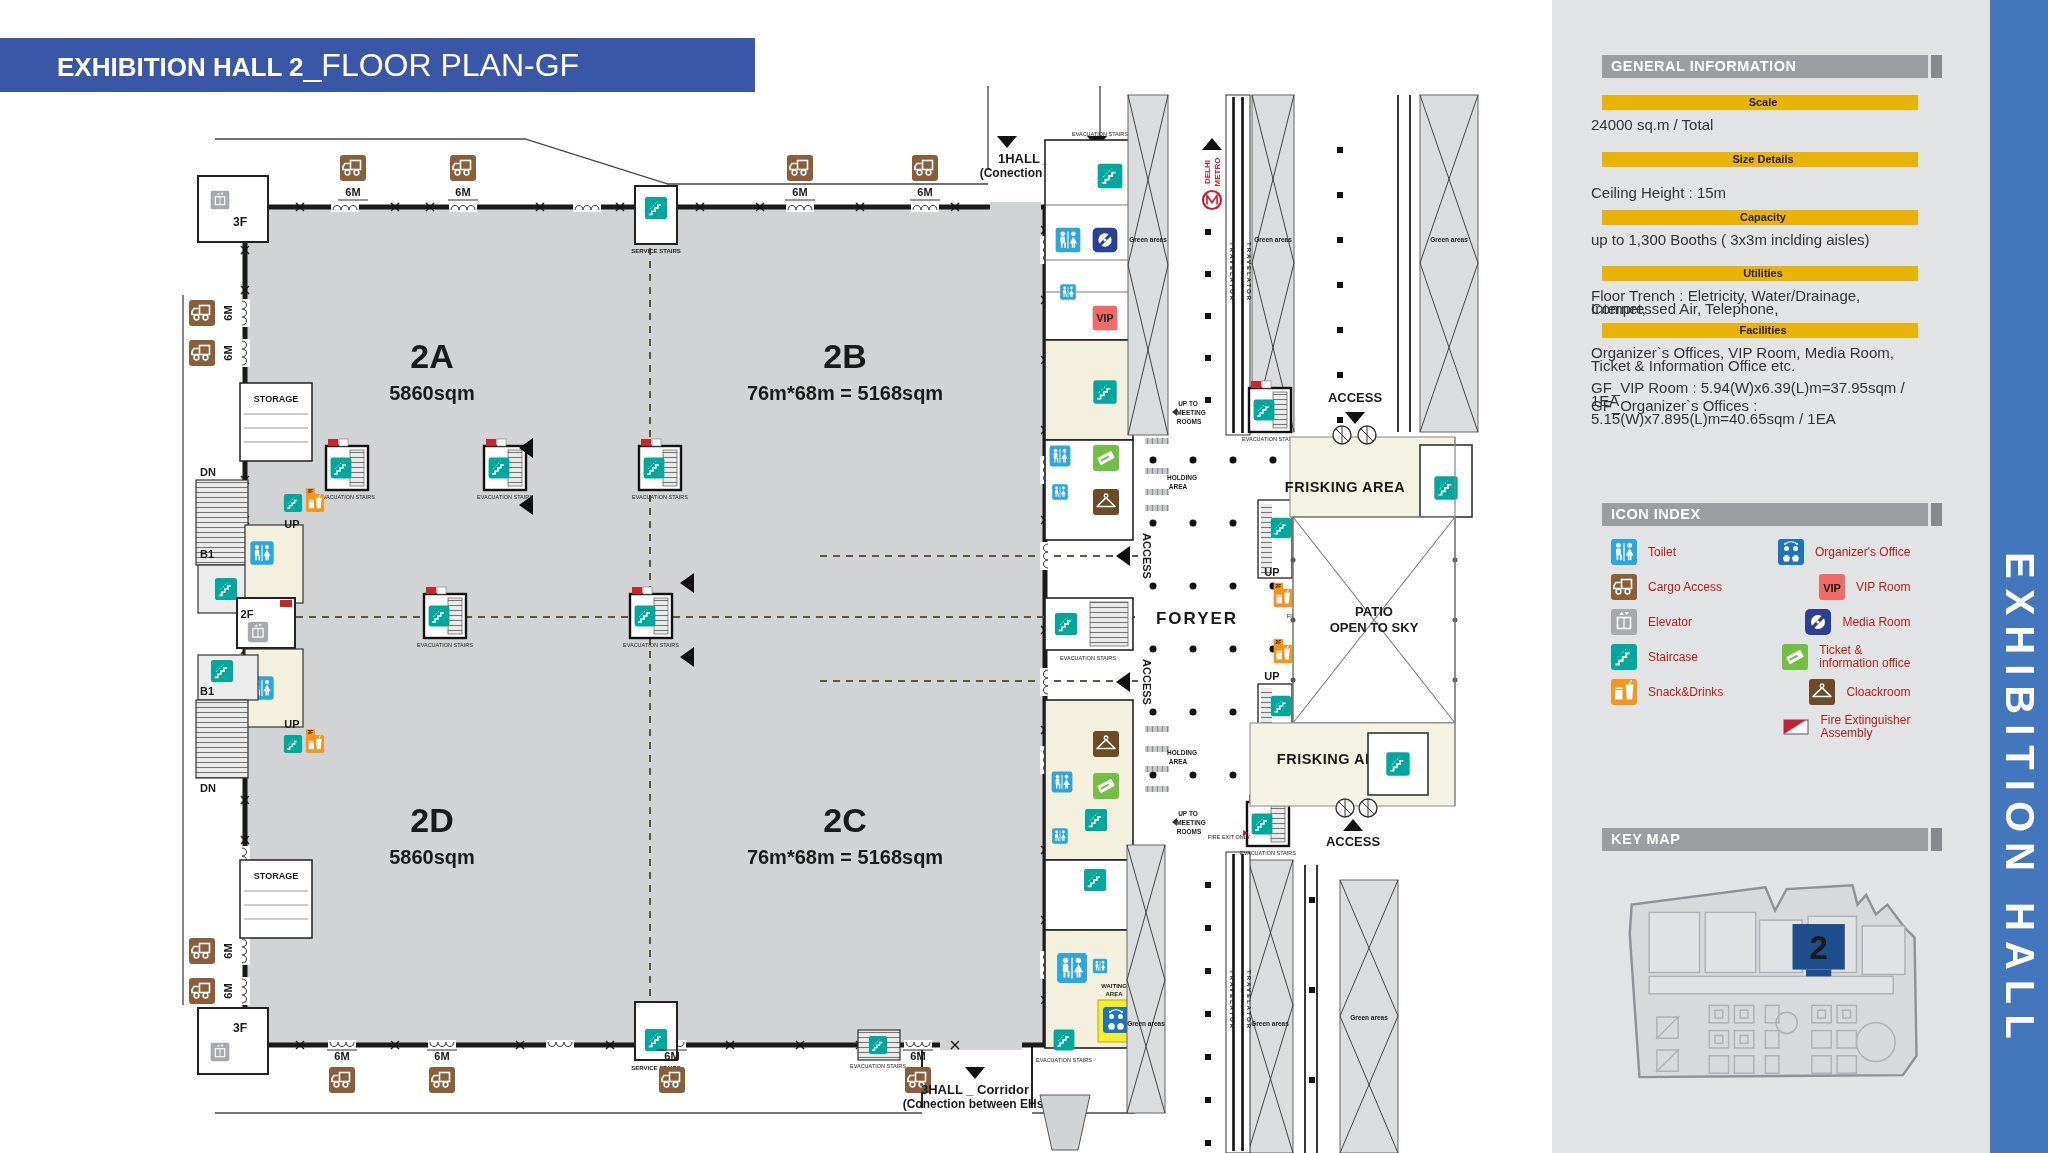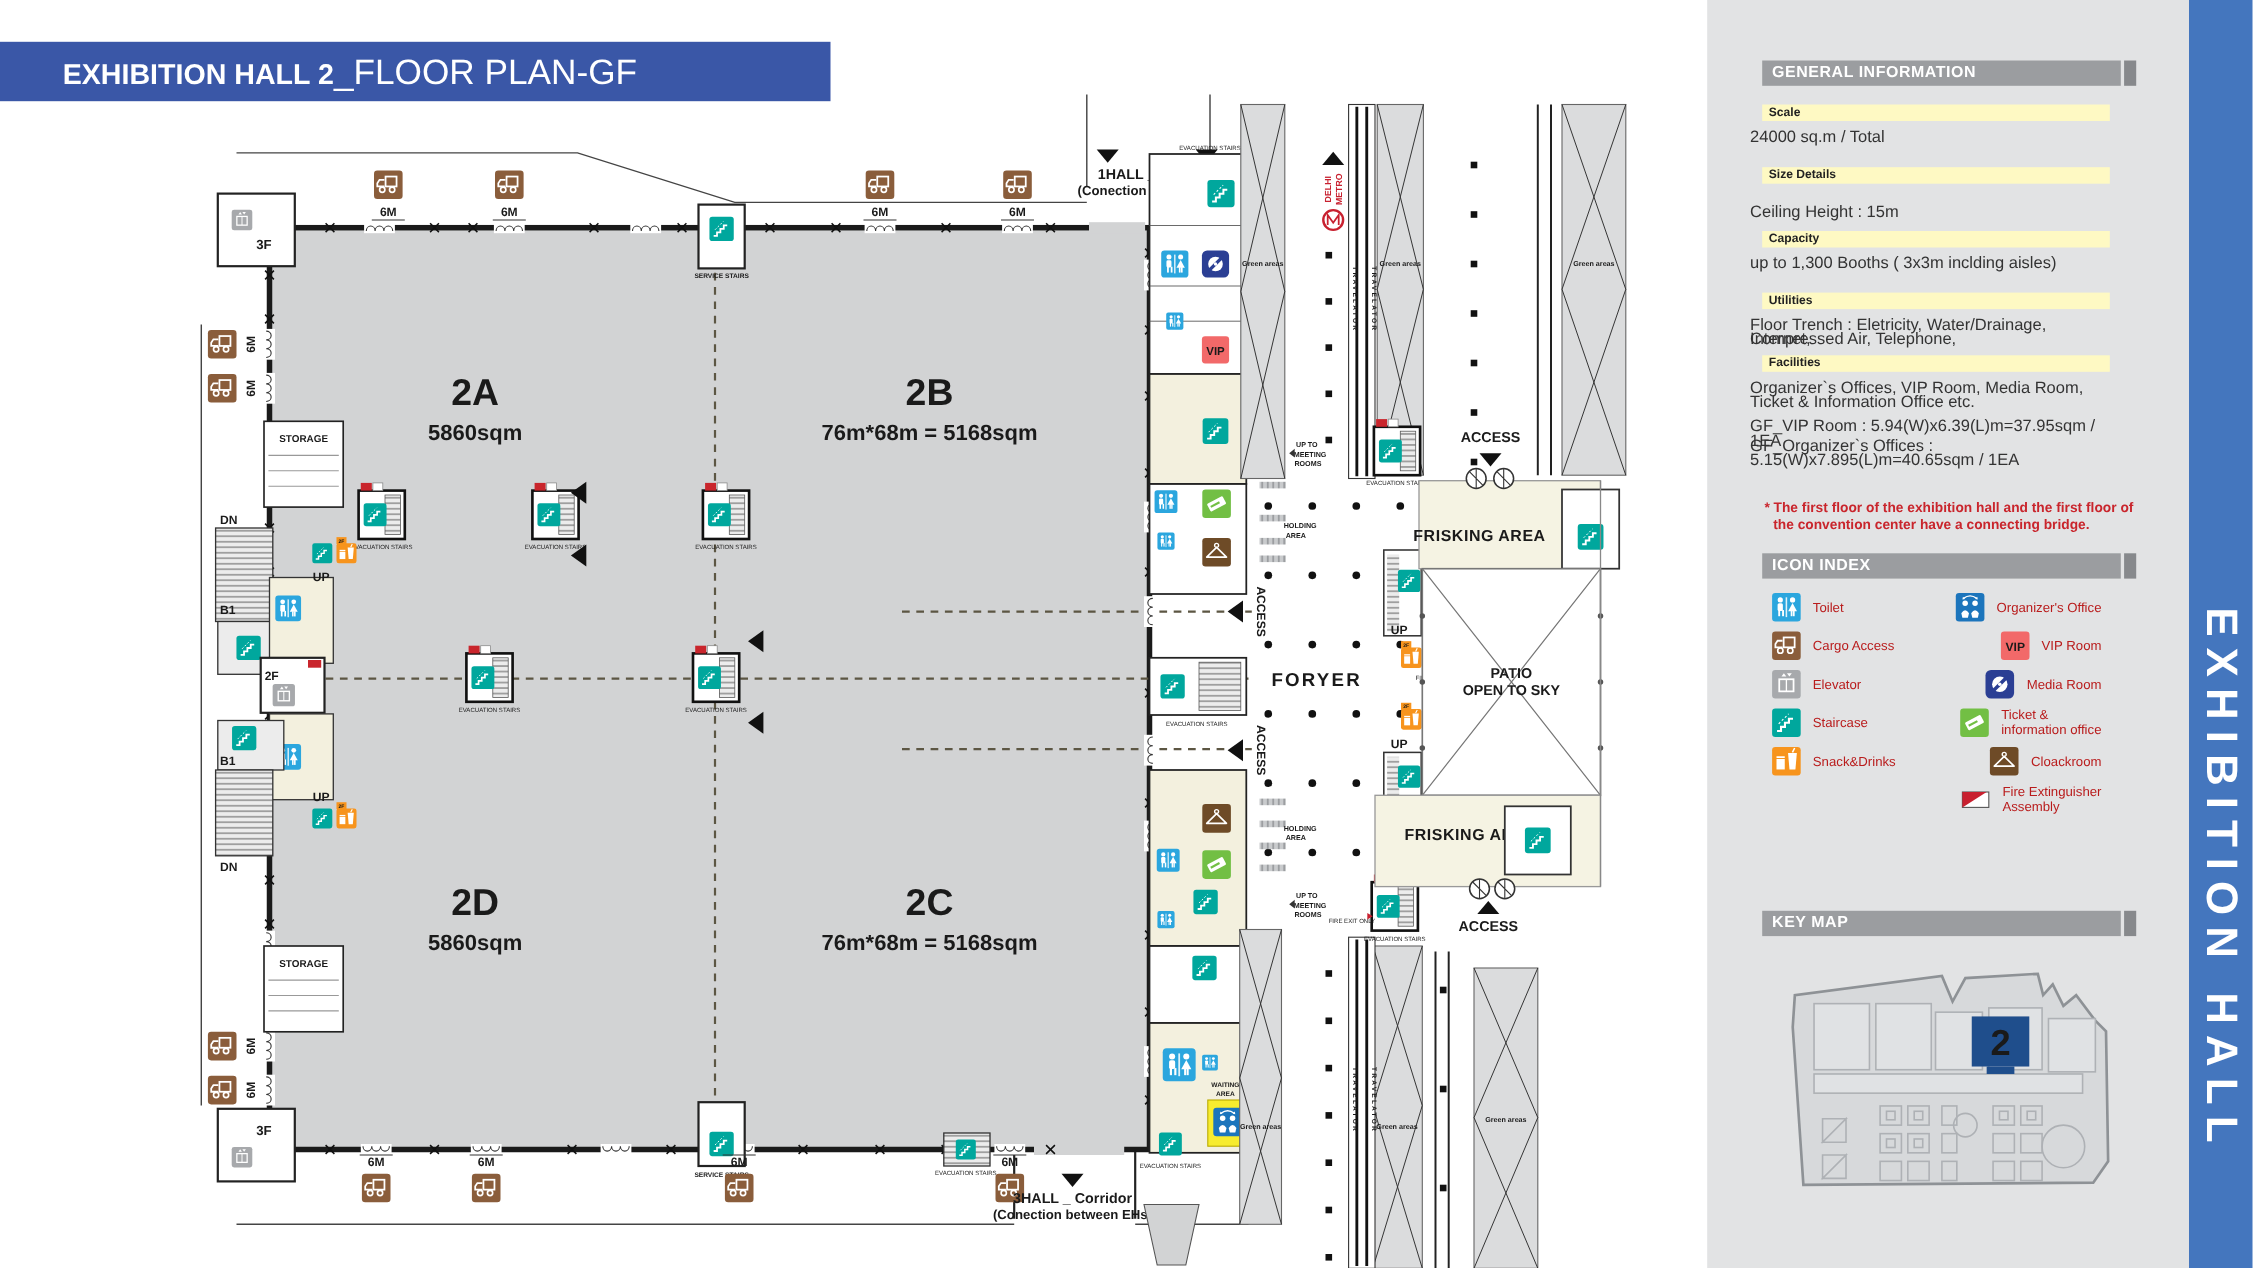--- a/index.html
+++ b/index.html
@@ -20,21 +20,21 @@
   .t5{font-size:5.5px;}
   .red{fill:#C8202F;}
   
   #banner{position:absolute;left:0;top:38px;width:755px;height:54px;background:#3A57A7;color:#fff;line-height:54px;padding-left:57px;box-sizing:border-box;white-space:nowrap;}
   #banner .b{font-size:26px;font-weight:bold;}
   #banner .r{font-size:32px;font-weight:normal;}
   
   #sidebar{position:absolute;left:1552px;top:0;width:438px;height:1153px;background:#E2E3E4;}
   .sechead{position:absolute;left:50px;width:326px;height:23px;background:#9B9DA0;color:#fff;font-size:14.5px;font-weight:bold;line-height:23px;padding-left:9px;box-sizing:border-box;letter-spacing:.5px;}
   .sechead .acc{position:absolute;right:-14px;top:0;width:11px;height:23px;background:#87898C;}
-  .subhead{position:absolute;left:50px;width:316px;height:15px;background:#fef9c3;color:#222;font-size:11px;font-weight:bold;line-height:15px;padding-left:6px;box-sizing:border-box;}
+  .subhead{position:absolute;left:50px;width:316px;height:15px;background:#eab308;color:#222;font-size:11px;font-weight:bold;line-height:15px;padding-left:6px;box-sizing:border-box;text-align:center;}
   .val{position:absolute;left:39px;width:330px;font-size:15px;color:#333;line-height:13px;}
   .note{position:absolute;left:52px;width:340px;font-size:12.5px;font-weight:bold;color:#C9252C;line-height:16px;}
   .legend-row{display:flex;align-items:center;}
   .lic{width:28px;height:28px;flex:0 0 28px;}
   .llabel{font-size:12px;color:#b91c1c;margin-left:10px;line-height:13px;}
   #lcol1{position:absolute;left:58px;top:538px;display:flex;flex-direction:column;gap:7px;}
   #lcol2{position:absolute;left:225px;top:538px;display:flex;flex-direction:column;gap:7px;align-items:flex-end;}
   #keymap{position:absolute;left:70px;top:872px;}
   
   #vstrip{position:absolute;left:1990px;top:0;width:58px;height:1153px;background:#4476BE;}
@@ -623,24 +623,20 @@
   <div class="subhead" style="top:266px">Utilities</div>
   <div class="val" style="top:289px">Floor Trench :  Eletricity, Water/Drainage, Compressed Air, Telephone,</div>
   <div class="val" style="top:302px">Internet,</div>
 
   <div class="subhead" style="top:323px">Facilities</div>
   <div class="val" style="top:346px">Organizer`s Offices, VIP Room, Media Room,</div>
   <div class="val" style="top:359px">Ticket &amp; Information Office etc.</div>
   <div class="val" style="top:381px">GF_VIP Room : 5.94(W)x6.39(L)m=37.95sqm / 1EA</div>
   <div class="val" style="top:399px">GF_Organizer`s Offices : 5.15(W)x7.895(L)m=40.65sqm / 1EA</div>
 
-  <div class="note" style="top:453px">
-    <div>* The first floor of the exhibition hall and the first floor of</div>
-    <div style="padding-left:8px">the convention center have a connecting bridge.</div>
-  </div>
 
   <div class="sechead" style="top:503px"><span>ICON INDEX</span><span class="acc"></span></div>
 
   <div id="lcol1">
     <div class="legend-row">
       <svg class="lic" viewBox="-14 -14 28 28">
             <use href="#icon-toilet"></use>
           </svg>
       <span class="llabel">Toilet</span>
     </div>

